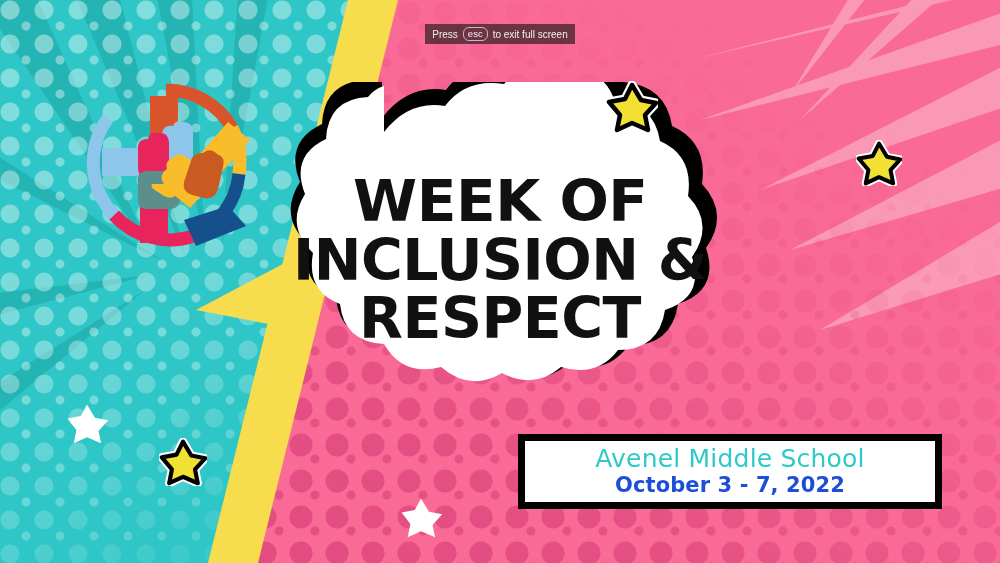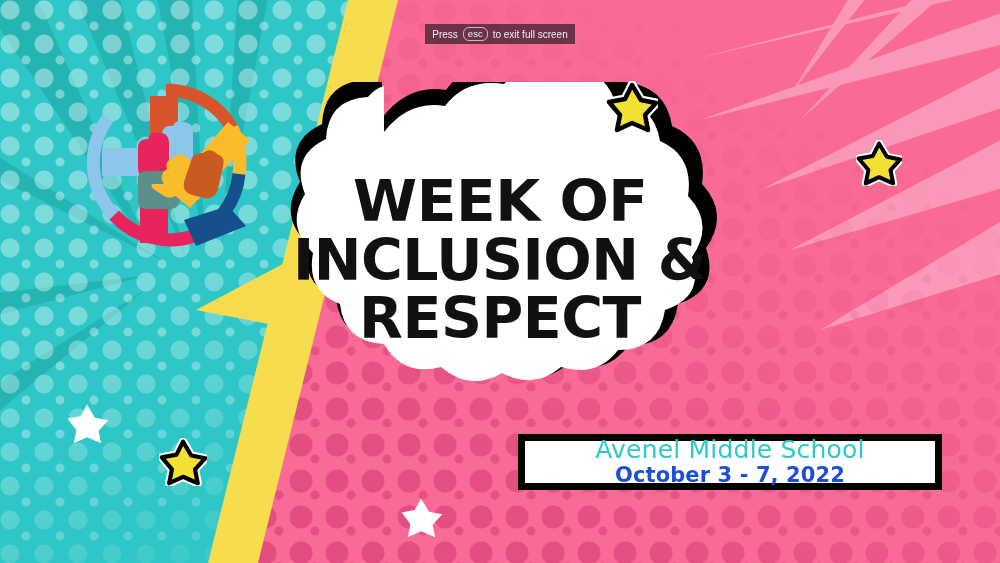--- a/index.html
+++ b/index.html
@@ -95,21 +95,21 @@
   
   .star { position:absolute; pointer-events:none; }
 
   
   .logo { position:absolute; left:78px; top:78px; width:176px; height:176px; }
 
   
   .info-box {
     position:absolute;
     left:518px; top:434px;
-    width:424px; height:56px;
+    width:424px; height:75px;
     background:#ffffff;
     border:7px solid #000000;
     display:flex; flex-direction:column;
     align-items:center; justify-content:center;
     z-index:6;
   }
   .info-school {
     font-family:"DejaVu Sans", sans-serif;
     font-size:25px;
     color:#2ec9c9;

